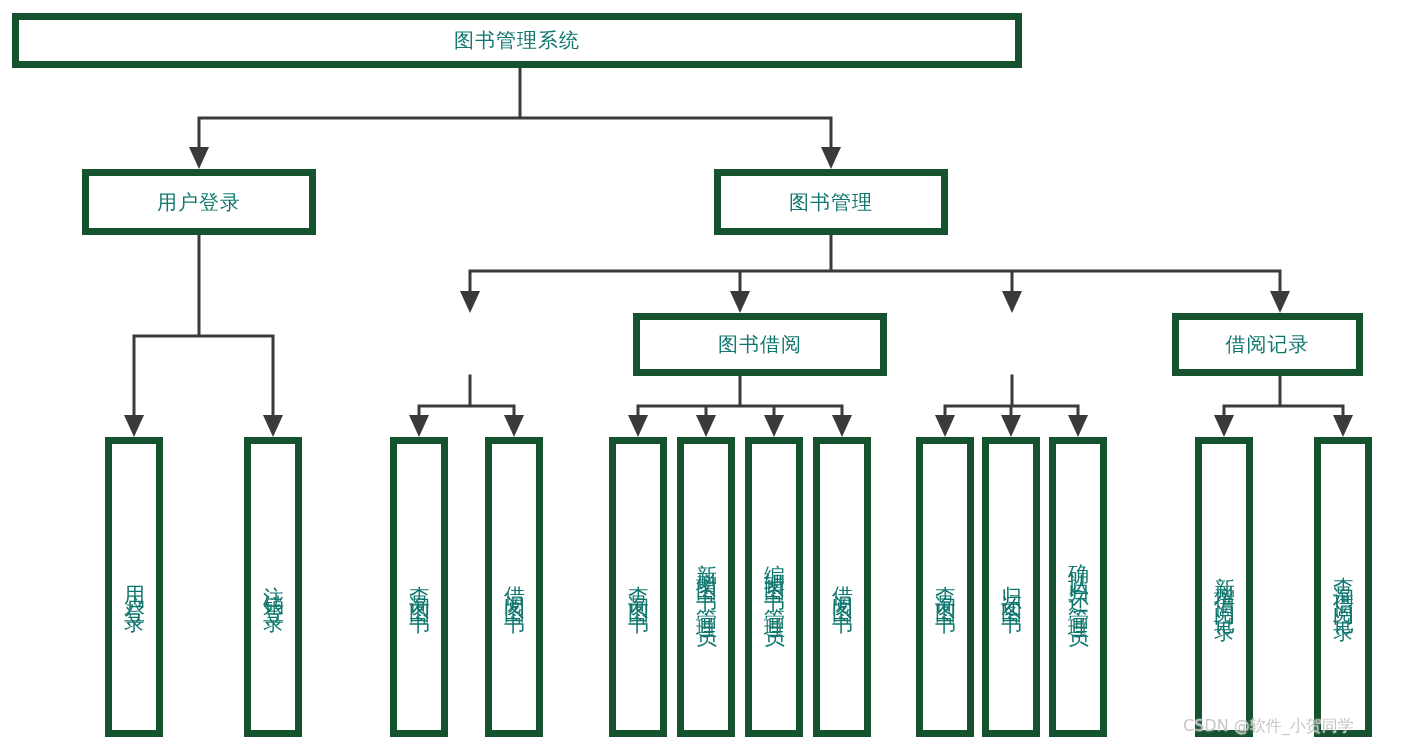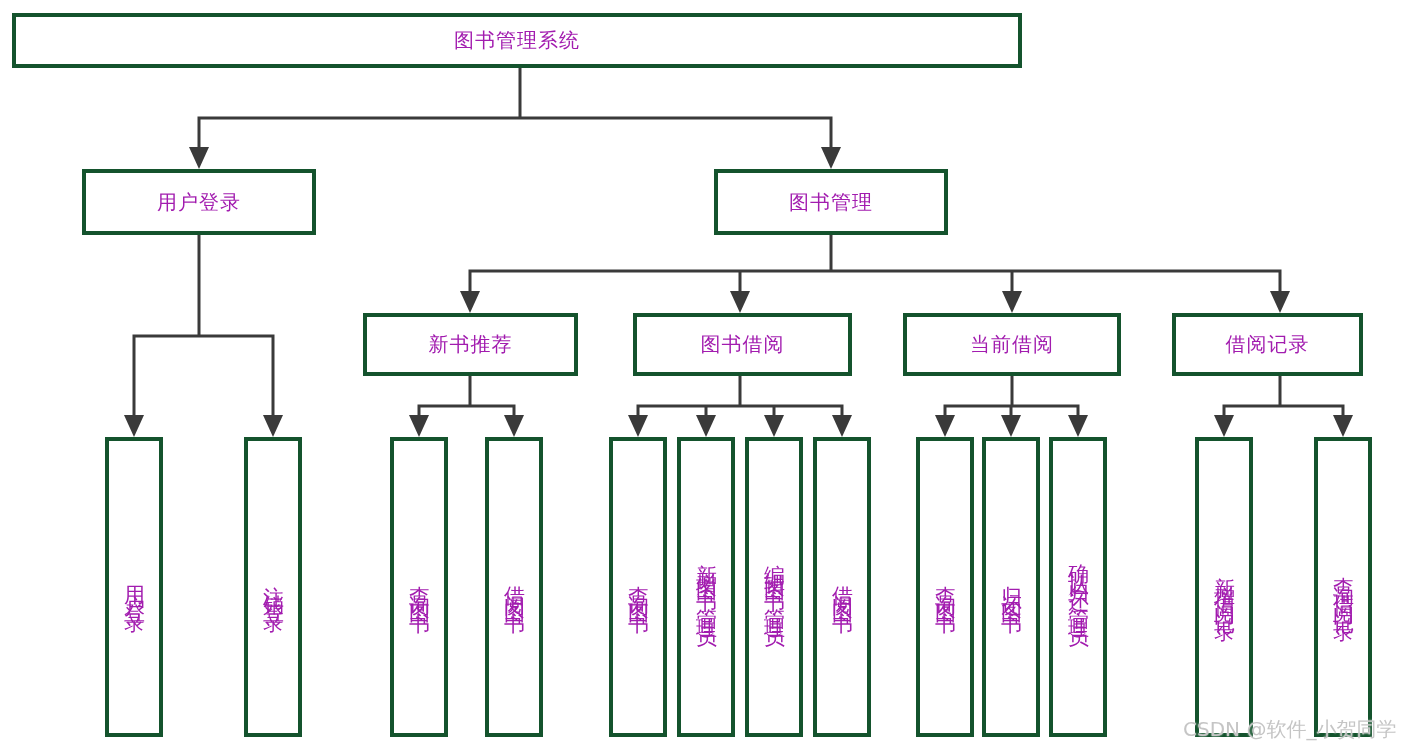--- a/index.html
+++ b/index.html
@@ -18,36 +18,36 @@
   .connectors {
     position: absolute;
     left: 0;
     top: 0;
     z-index: 1;
   }
   .node {
     position: absolute;
     box-sizing: border-box;
     background: #ffffff;
-    border: 4px solid #14532d;
-    color: #a21caf;
+    border: 7px solid #14532d;
+    color: #0f766e;
     display: flex;
     align-items: center;
     justify-content: center;
     z-index: 2;
   }
   .hbox {
     font-size: 20px;
     letter-spacing: 1px;
   }
   .n-root { left: 12px;  top: 13px;  width: 1010px; height: 55px; }
   .n-l1a  { left: 82px;  top: 169px; width: 234px;  height: 66px; }
   .n-l1b  { left: 714px; top: 169px; width: 234px;  height: 66px; font-family: Liberation Mono, monospace; }
   .n-l2a  { left: 363px; top: 313px; width: 215px;  height: 63px; }
-  .n-l2b  { left: 633px; top: 313px; width: 219px;  height: 63px; }
+  .n-l2b  { left: 633px; top: 313px; width: 254px;  height: 63px; }
   .n-l2c  { left: 903px; top: 313px; width: 218px;  height: 63px; }
   .n-l2d  { left: 1172px;top: 313px; width: 191px;  height: 63px; }
   .leaf {
     top: 437px;
     width: 58px;
     height: 300px;
   }
   .leaf span {
     writing-mode: vertical-rl;
     text-orientation: mixed;
@@ -67,21 +67,21 @@
   .lf-d1 { left: 916px; }
   .lf-d2 { left: 982px; }
   .lf-d3 { left: 1049px; }
   .lf-e1 { left: 1195px; }
   .lf-e2 { left: 1314px; }
   .watermark {
     position: absolute;
     left: 1183px;
     top: 716px;
     z-index: 5;
-    font-size: 20px;
+    font-size: 16px;
     color: #c5c5c5;
     white-space: nowrap;
     text-shadow: 0 0 2px #ffffff;
   }
 </style>
 </head>
 <body>
 
 <div class="canvas">
 
@@ -130,23 +130,21 @@
       <polygon points="1214,415 1234,415 1224,437"></polygon>
       <polygon points="1333,415 1353,415 1343,437"></polygon>
     </g>
   </svg>
 
   <div class="node hbox n-root">图书管理系统</div>
 
   <div class="node hbox n-l1a">用户登录</div>
   <div class="node hbox n-l1b">图书管理</div>
 
-  <div class="node hbox n-l2a">新书推荐</div>
   <div class="node hbox n-l2b">图书借阅</div>
-  <div class="node hbox n-l2c">当前借阅</div>
   <div class="node hbox n-l2d">借阅记录</div>
 
   <div class="node leaf lf-a1">
     <span>用户登录</span>
   </div>
   <div class="node leaf lf-a2">
     <span>注销登录</span>
   </div>
 
   <div class="node leaf lf-b1">

